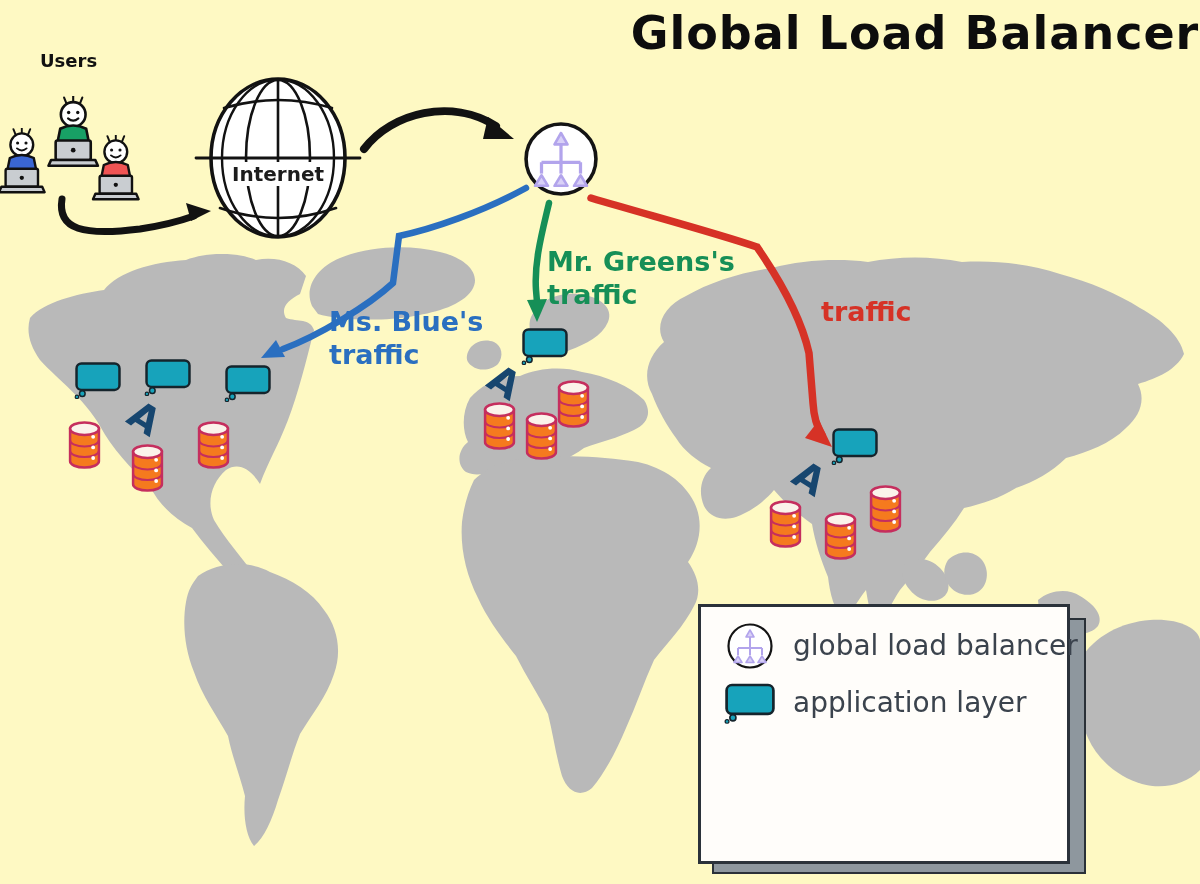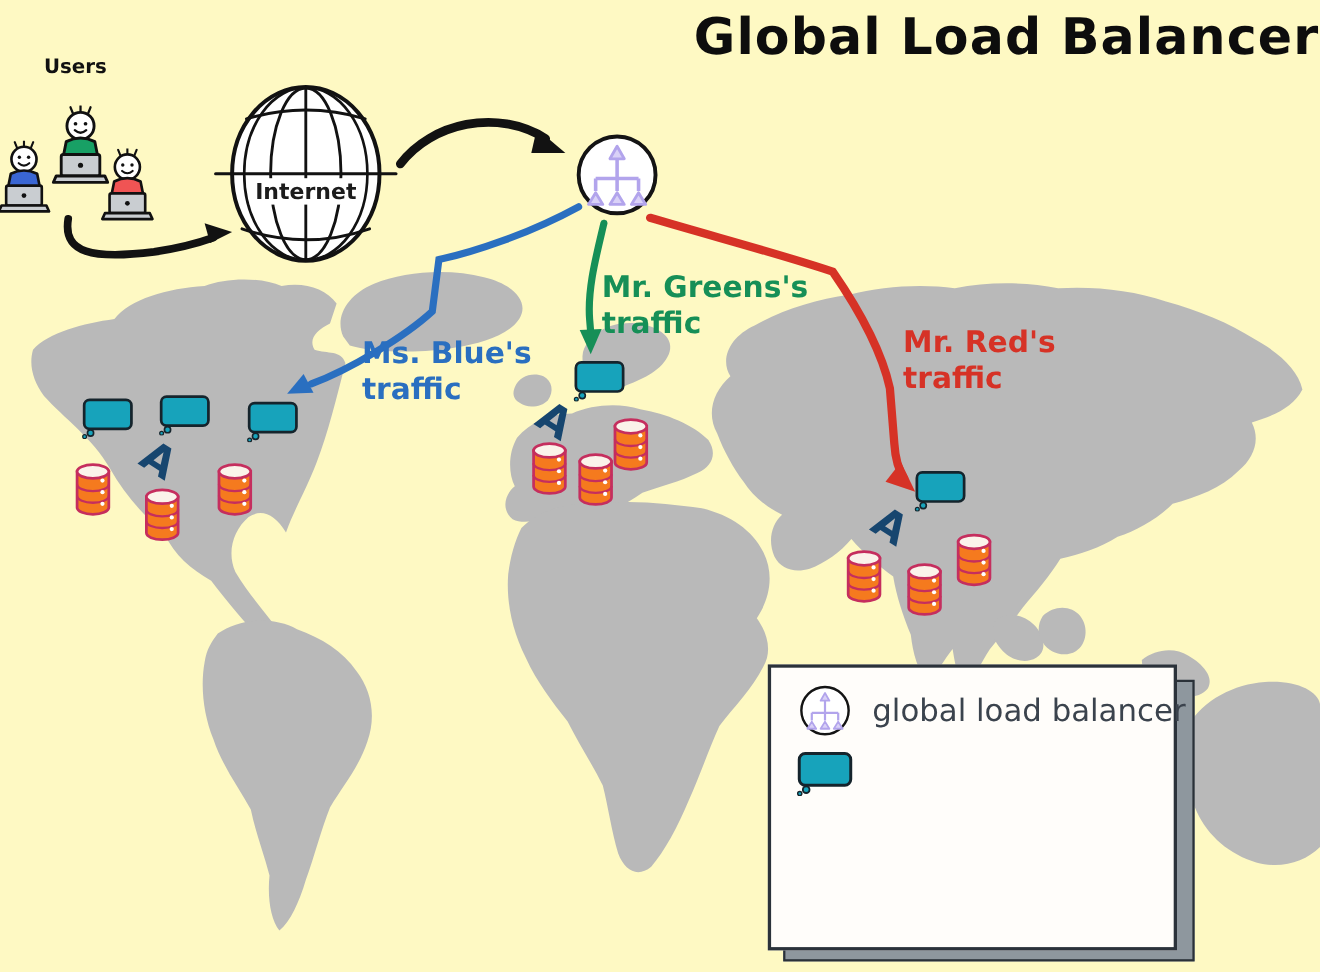--- a/index.html
+++ b/index.html
@@ -173,36 +173,36 @@
 
   <div class="traffic traffic-blue">
     <div>Ms. Blue's</div>
     <div>traffic</div>
   </div>
   <div class="traffic traffic-green">
     <div>Mr. Greens's</div>
     <div>traffic</div>
   </div>
   <div class="traffic traffic-red">
-    <div>Mr. Red's</div>
     <div>traffic</div>
   </div>
 
   <div class="legend-shadow"></div>
   <div class="legend">
     <div class="legend-row">
       <span class="legend-icon">
         <svg width="48" height="48" viewBox="0 0 48 48">
             <use href="#sym-lb"></use>
           </svg>
       </span>
       <span class="legend-label">global load balancer</span>
     </div>
     <div class="legend-row">
       <span class="legend-icon">
         <svg width="54" height="42" viewBox="0 0 60 46">
             <use href="#sym-app"></use>
           </svg>
       </span>
+      <span class="legend-label">application layer</span>
     </div>
   </div>
 
 </div>
 
 </body></html>

